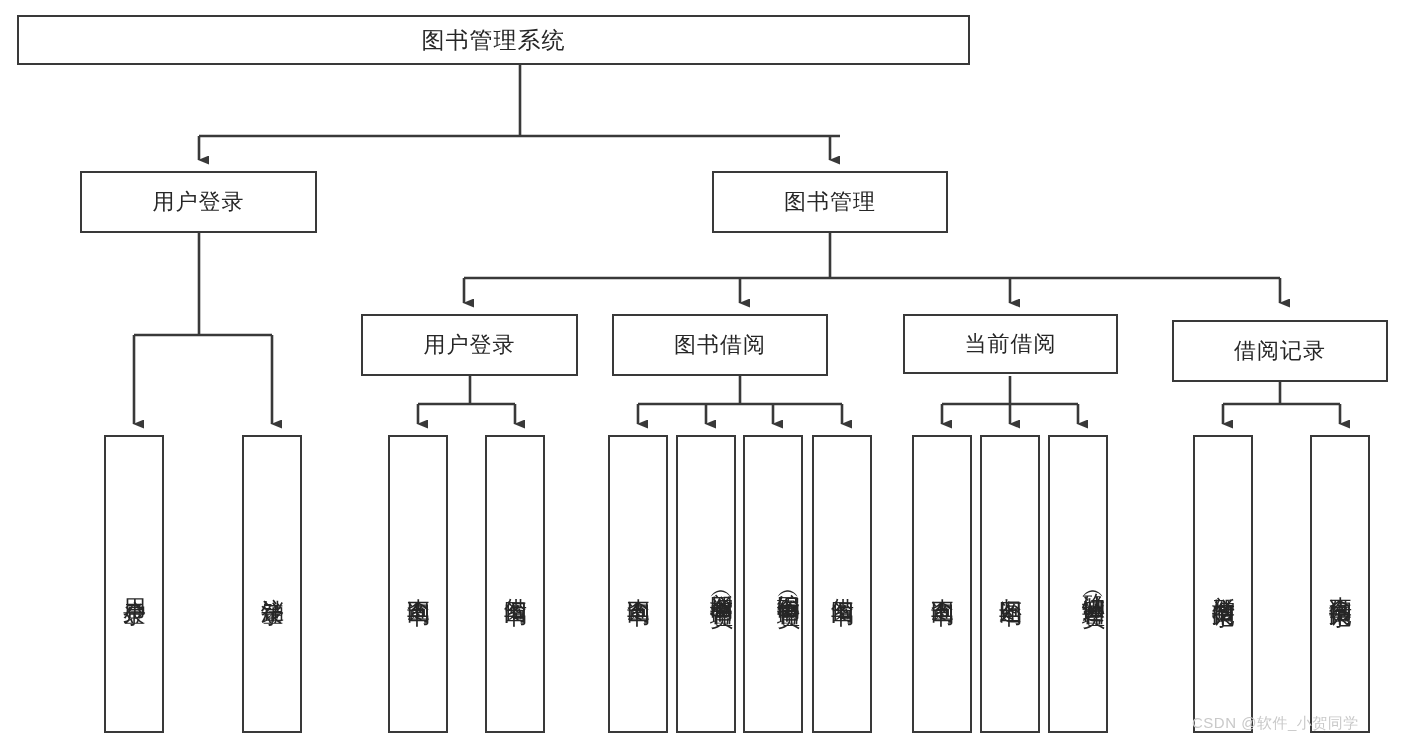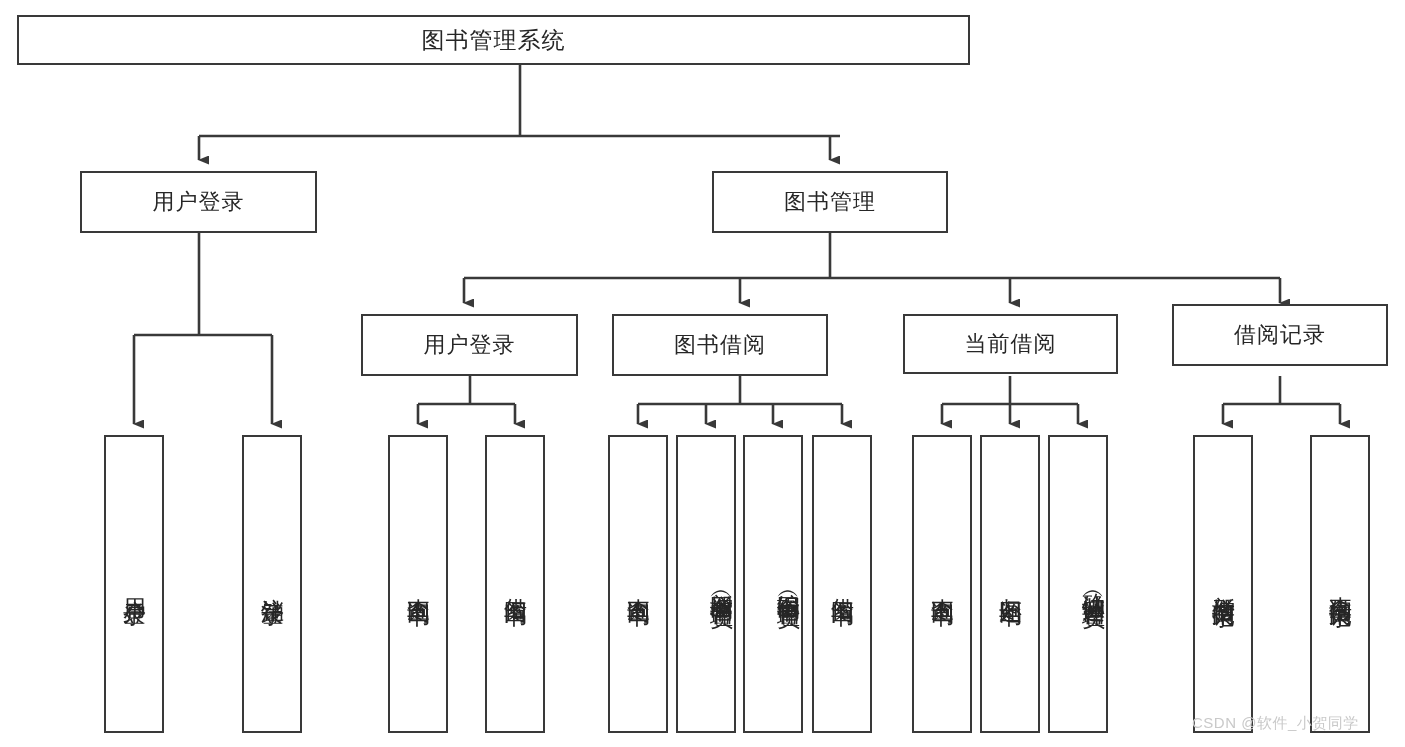--- a/index.html
+++ b/index.html
@@ -109,21 +109,21 @@
 
   <div class="node h" style="left:361px;top:314px;width:217px;height:62px;">
     <span class="label">用户登录</span>
   </div>
   <div class="node h" style="left:612px;top:314px;width:216px;height:62px;">
     <span class="label">图书借阅</span>
   </div>
   <div class="node h" style="left:903px;top:314px;width:215px;height:60px;">
     <span class="label">当前借阅</span>
   </div>
-  <div class="node h" style="left:1172px;top:304px;width:216px;height:62px;">
+  <div class="node h" style="left:1172px;top:320px;width:216px;height:62px;">
     <span class="label">借阅记录</span>
   </div>
 
   <div class="node v tall" style="left:104px;top:435px;width:60px;height:298px;">
     <span class="label">用户登录</span>
   </div>
   <div class="node v tall" style="left:242px;top:435px;width:60px;height:298px;">
     <span class="label">注销登录</span>
   </div>
 

